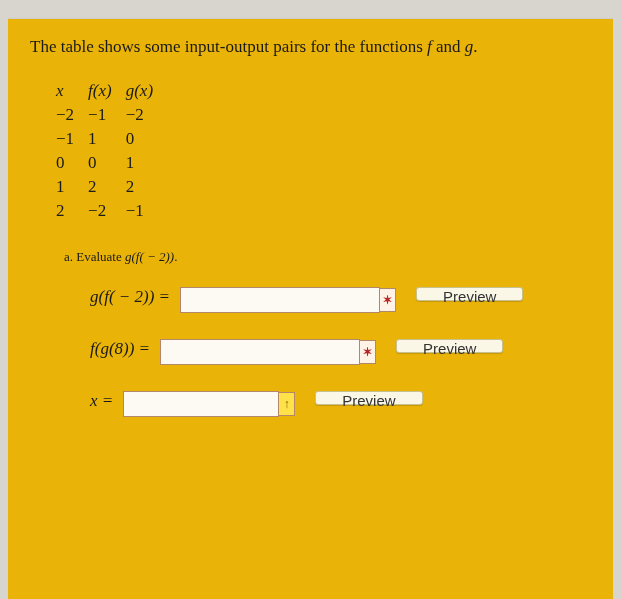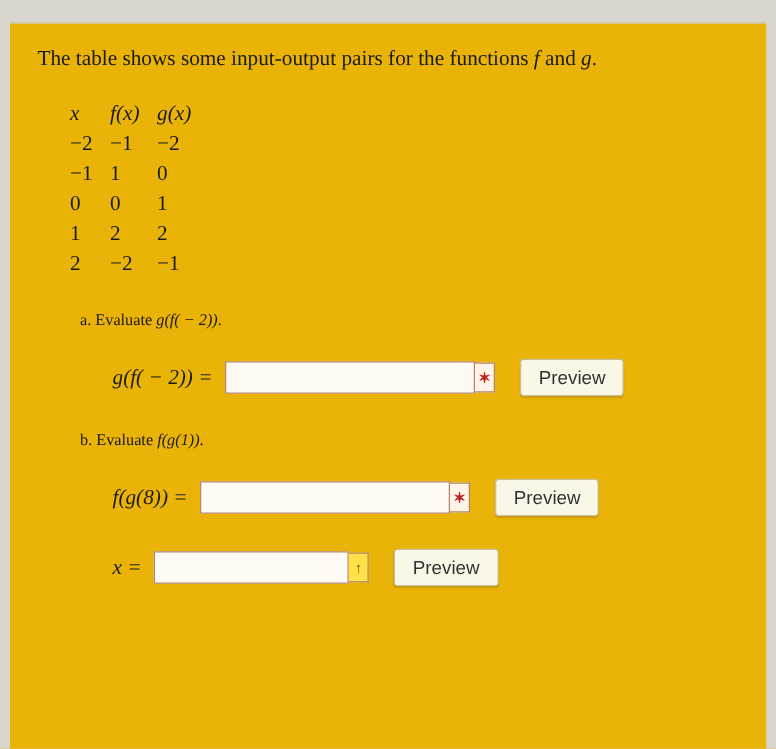--- a/index.html
+++ b/index.html
@@ -45,21 +45,20 @@
   }
   .part-label {
     font-size: 13px;
     color: #1a1a1a;
   }
   .answer-row {
     margin-left: 60px;
     margin-top: 22px;
     margin-bottom: 26px;
     display: flex;
-    align-items: center;
     gap: 6px;
   }
   .equation {
     font-size: 17px;
     font-family: 'Times New Roman', serif;
     font-style: italic;
     color: #1a1a1a;
     margin-right: 4px;
   }
   .input-wrap {
@@ -86,22 +85,22 @@
     display: inline-flex;
     align-items: center;
     justify-content: center;
     font-size: 12px;
     font-weight: bold;
   }
   .badge.red { background: #fff3e8; color: #b22; }
   .badge.yellow { background: #ffe24a; color: #8a5a00; }
   button.preview {
     margin-left: 14px;
-    height: 30px;
-    padding: 0 14px;
+    height: 14px;
+    padding: 0 26px;
     background: #faf7e6;
     border: 1px solid #c8c090;
     border-radius: 3px;
     font-family: Arial, sans-serif;
     font-size: 15px;
     color: #333;
     cursor: pointer;
     box-shadow: 0 1px 1px rgba(0,0,0,0.15);
   }
 </style>
@@ -156,25 +155,20 @@
   </div>
   <div class="answer-row">
     <span class="equation">g(f( − 2)) = </span>
     <span class="input-wrap">
       <input class="answer w1" type="text" style="">
       <span class="badge red">✶</span>
     </span>
     <button class="preview">Preview</button>
   </div>
 
-  <div class="part">
-    <span class="part-label">
-      <span>b. Evaluate </span><span class="mi">f(g(1))</span><span>.</span>
-    </span>
-  </div>
   <div class="answer-row">
     <span class="equation">f(g(8)) = </span>
     <span class="input-wrap">
       <input class="answer w2" type="text" style="">
       <span class="badge red">✶</span>
     </span>
     <button class="preview">Preview</button>
   </div>
 
   <div class="answer-row">

